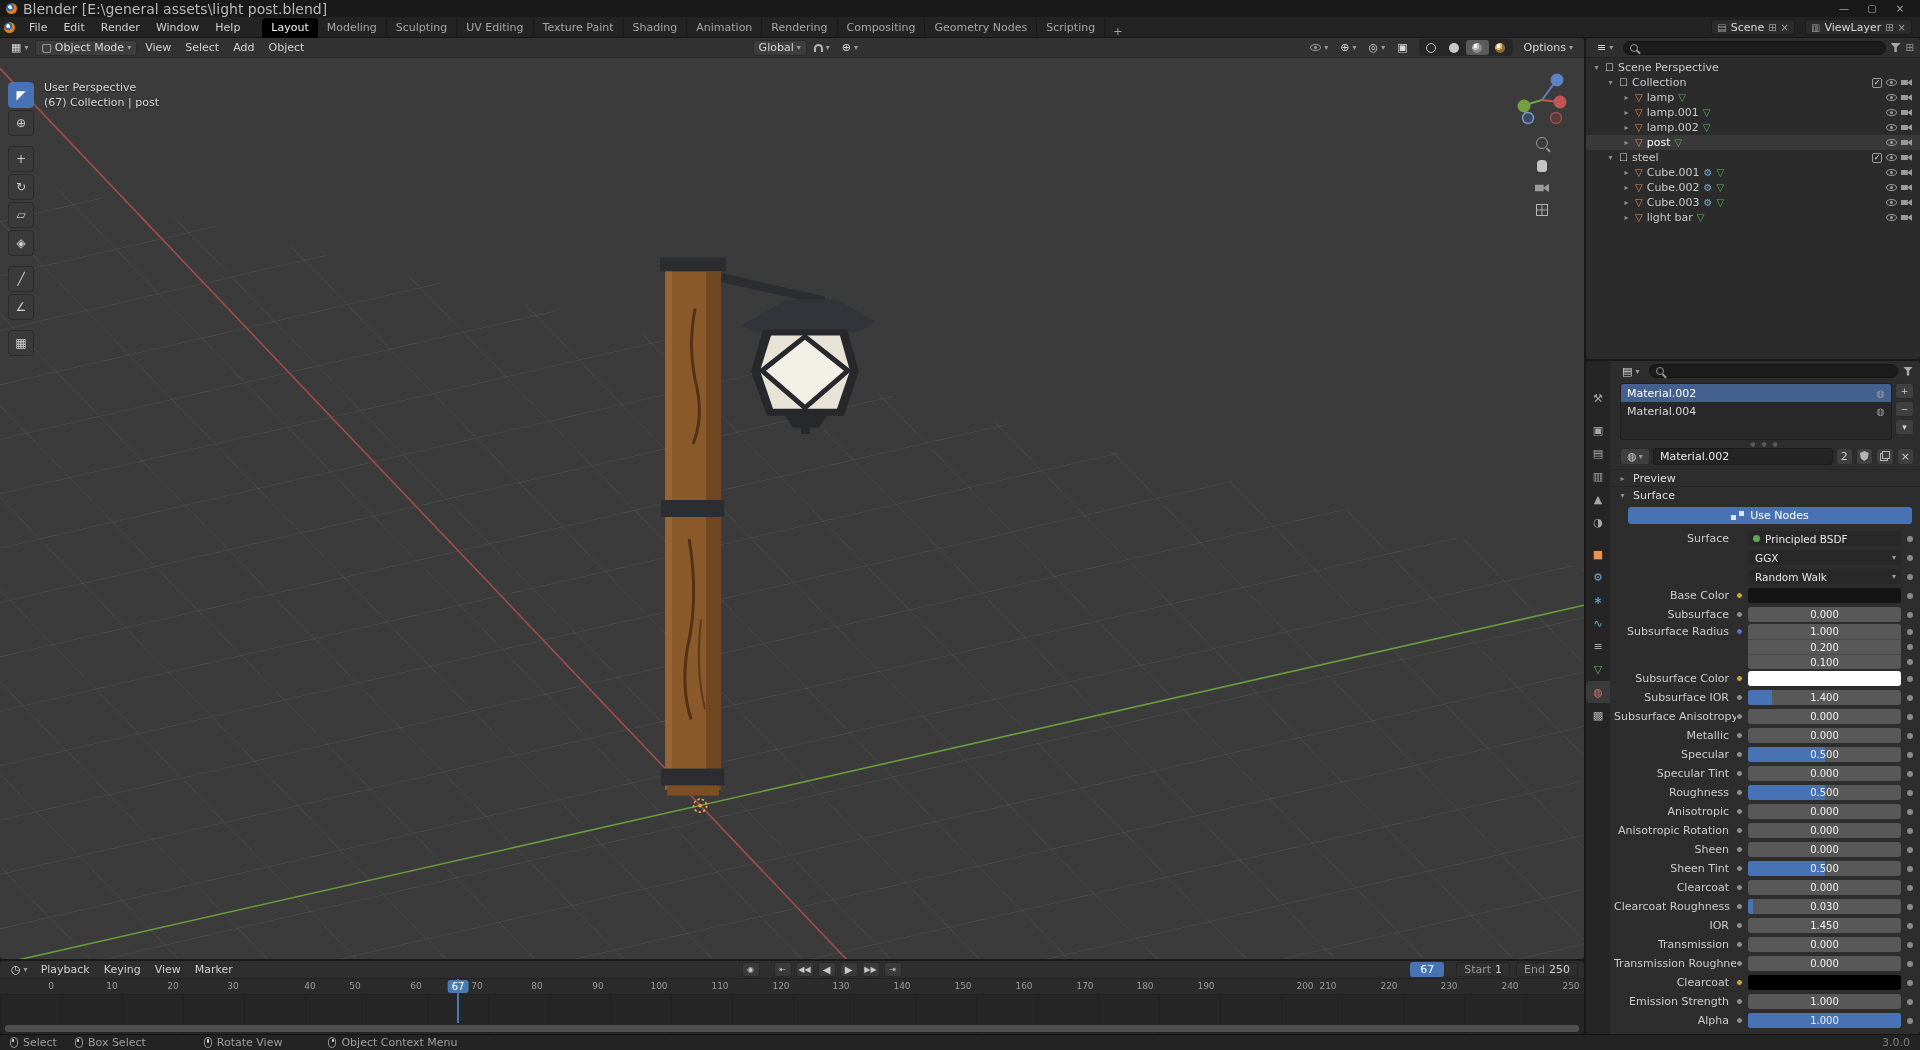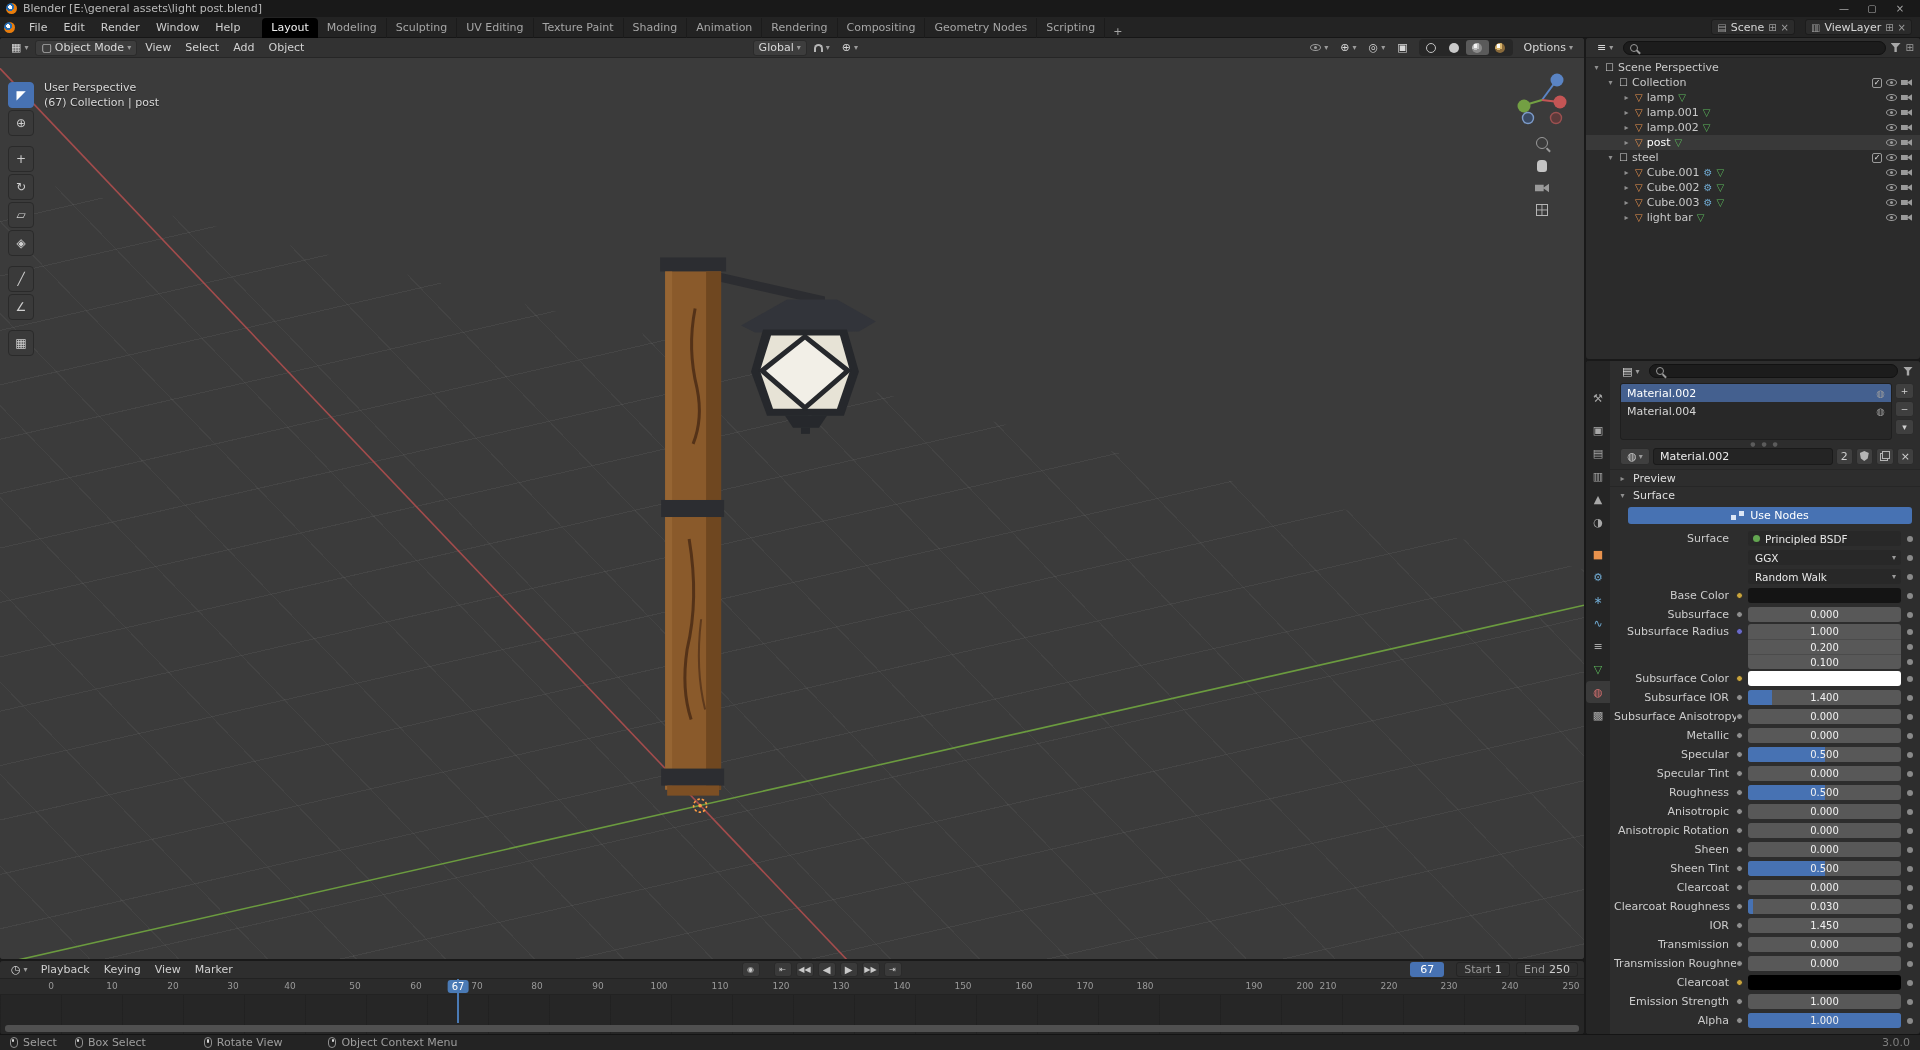--- a/index.html
+++ b/index.html
@@ -5,21 +5,21 @@
 <style>
   *{margin:0;padding:0;box-sizing:border-box;-webkit-font-smoothing:antialiased}
   html,body{width:1920px;height:1050px;overflow:hidden;background:#191919;
     font-family:"DejaVu Sans","Liberation Sans",sans-serif;font-size:11px;color:#d1d1d1}
   .window{display:flex;flex-direction:column;width:1920px;height:1050px}
 
   
   .titlebar{height:17px;background:#191919;display:flex;align-items:center;padding:0 6px;flex:none}
   .logo{width:11px;height:11px;border-radius:50%;margin-right:6px;
     background:radial-gradient(circle at 38% 38%,#ffffff 0 2px,#2a6fb4 2px 4px,#e87d0d 4px)}
-  .title-text{color:#b9b9b9;font-size:11px}
+  .title-text{color:#b9b9b9;font-size:14px}
   .win-btns{margin-left:auto;display:flex}
   .win-btn{width:28px;text-align:center;color:#a8a8a8;font-size:10px;cursor:default}
 
   
   .topbar{height:21px;background:#232323;display:flex;align-items:center;flex:none;padding:0 4px;border-bottom:1px solid #161616}
   .menu-item{padding:0 8px;line-height:21px;color:#cfcfcf}
   .ws-tabs{display:flex;margin-left:14px;height:21px;align-items:flex-end}
   .ws-tab{padding:0 9px;line-height:20px;color:#a6a6a6;border-right:1px solid #1b1b1b;white-space:nowrap}
   .ws-tab.active{background:#000000;color:#f1f1f1;border-radius:4px 4px 0 0;border-right:none}
   .ws-add{padding:0 8px;color:#a6a6a6}
@@ -387,36 +387,36 @@
           <span class="range-field">
             <span class="rl">End</span>
             <span>250</span>
           </span>
         </div>
         <div class="tl-ruler">
           <span class="tick" style="left:51px">0</span>
           <span class="tick" style="left:112px">10</span>
           <span class="tick" style="left:173px">20</span>
           <span class="tick" style="left:233px">30</span>
-          <span class="tick" style="left:290px">40</span>
+          <span class="tick" style="left:310px">40</span>
           <span class="tick" style="left:355px">50</span>
           <span class="tick" style="left:416px">60</span>
           <span class="tick" style="left:477px">70</span>
           <span class="tick" style="left:537px">80</span>
           <span class="tick" style="left:598px">90</span>
           <span class="tick" style="left:659px">100</span>
           <span class="tick" style="left:720px">110</span>
           <span class="tick" style="left:781px">120</span>
           <span class="tick" style="left:841px">130</span>
           <span class="tick" style="left:902px">140</span>
           <span class="tick" style="left:963px">150</span>
           <span class="tick" style="left:1024px">160</span>
           <span class="tick" style="left:1085px">170</span>
           <span class="tick" style="left:1145px">180</span>
-          <span class="tick" style="left:1254px">190</span>
+          <span class="tick" style="left:1206px">190</span>
           <span class="tick" style="left:1305px">200</span>
           <span class="tick" style="left:1328px">210</span>
           <span class="tick" style="left:1389px">220</span>
           <span class="tick" style="left:1449px">230</span>
           <span class="tick" style="left:1510px">240</span>
           <span class="tick" style="left:1571px">250</span>
         </div>
         <div class="tl-tracks">
           <div class="tl-scroll"></div>
         </div>

